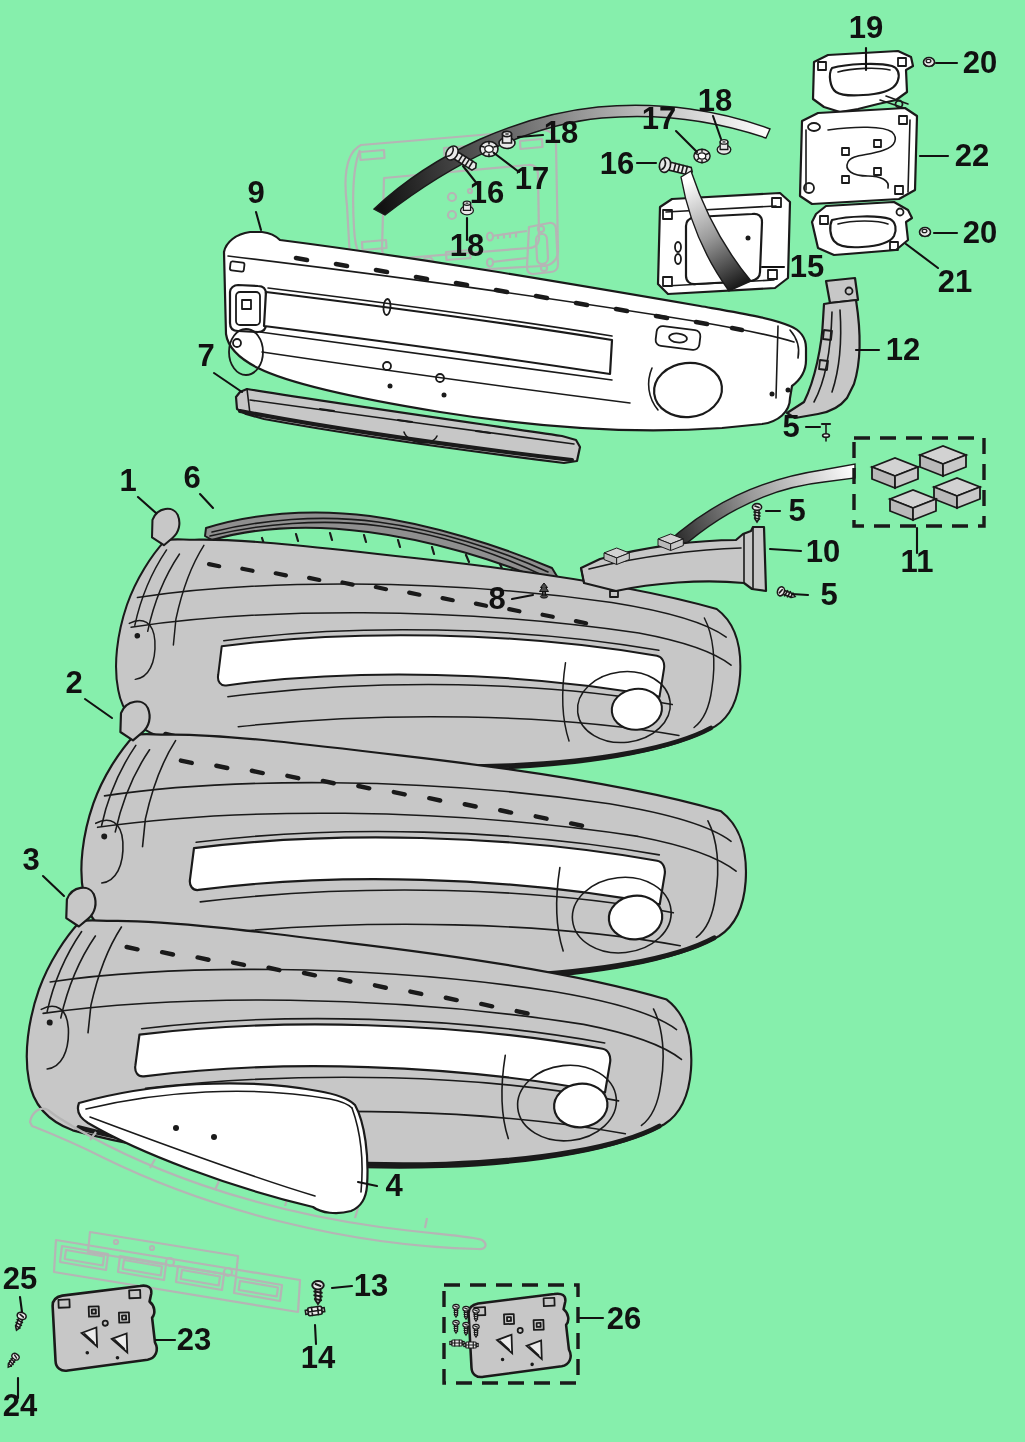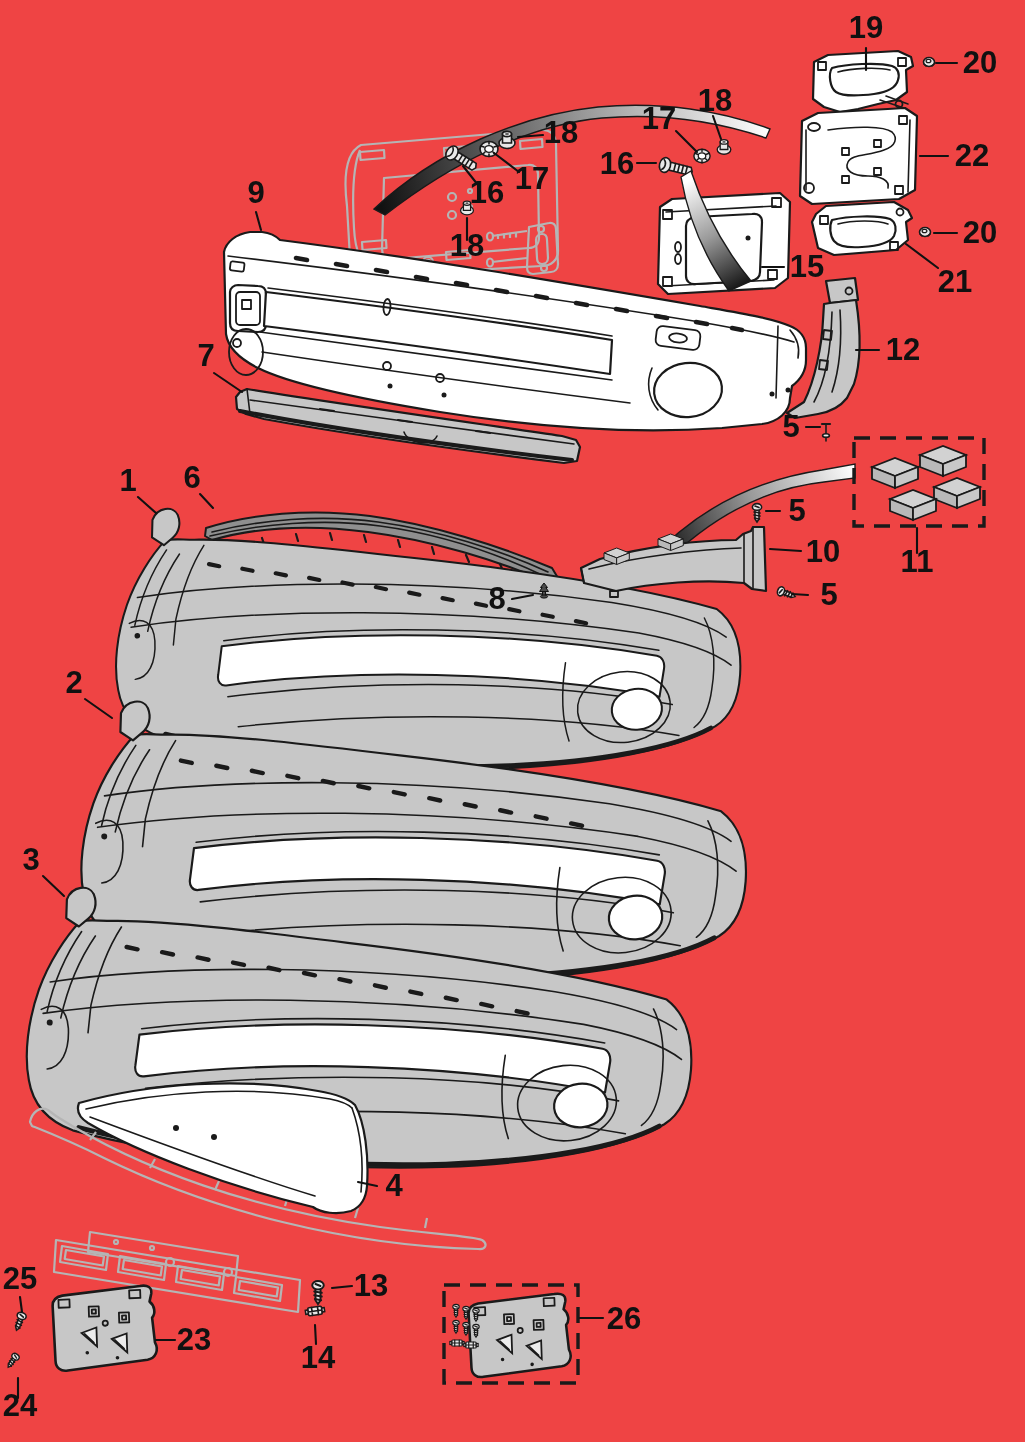--- a/index.html
+++ b/index.html
@@ -1,16 +1,16 @@
 <!DOCTYPE html>
 <html><head>
 <meta charset="utf-8">
 <style>
   html,body{margin:0;padding:0;background:#fff}
-  .stage{position:relative;width:1025px;height:1442px;background:#ef4444;overflow:hidden;
+  .stage{position:relative;width:1025px;height:1442px;background:#86efac;overflow:hidden;
          font-family:"Liberation Sans", sans-serif}
   svg{position:absolute;left:0;top:0}
   
   .w   {fill:#ffffff;stroke:#1a1a1a;stroke-width:2.2;stroke-linejoin:round}
   .gry {fill:#c7c7c7;stroke:#1a1a1a;stroke-width:2.2;stroke-linejoin:round}
   .drk {fill:#8f8f8f;stroke:#1a1a1a;stroke-width:2;stroke-linejoin:round}
   .ln  {fill:none;stroke:#1a1a1a;stroke-width:1.6;stroke-linecap:round}
   .lnb {fill:none;stroke:#1a1a1a;stroke-width:2.2;stroke-linecap:round}
   .sq  {fill:none;stroke:#1a1a1a;stroke-width:1.8;stroke-linejoin:round}
   .slots{fill:none;stroke:#1a1a1a;stroke-width:4.5;stroke-linecap:round}

